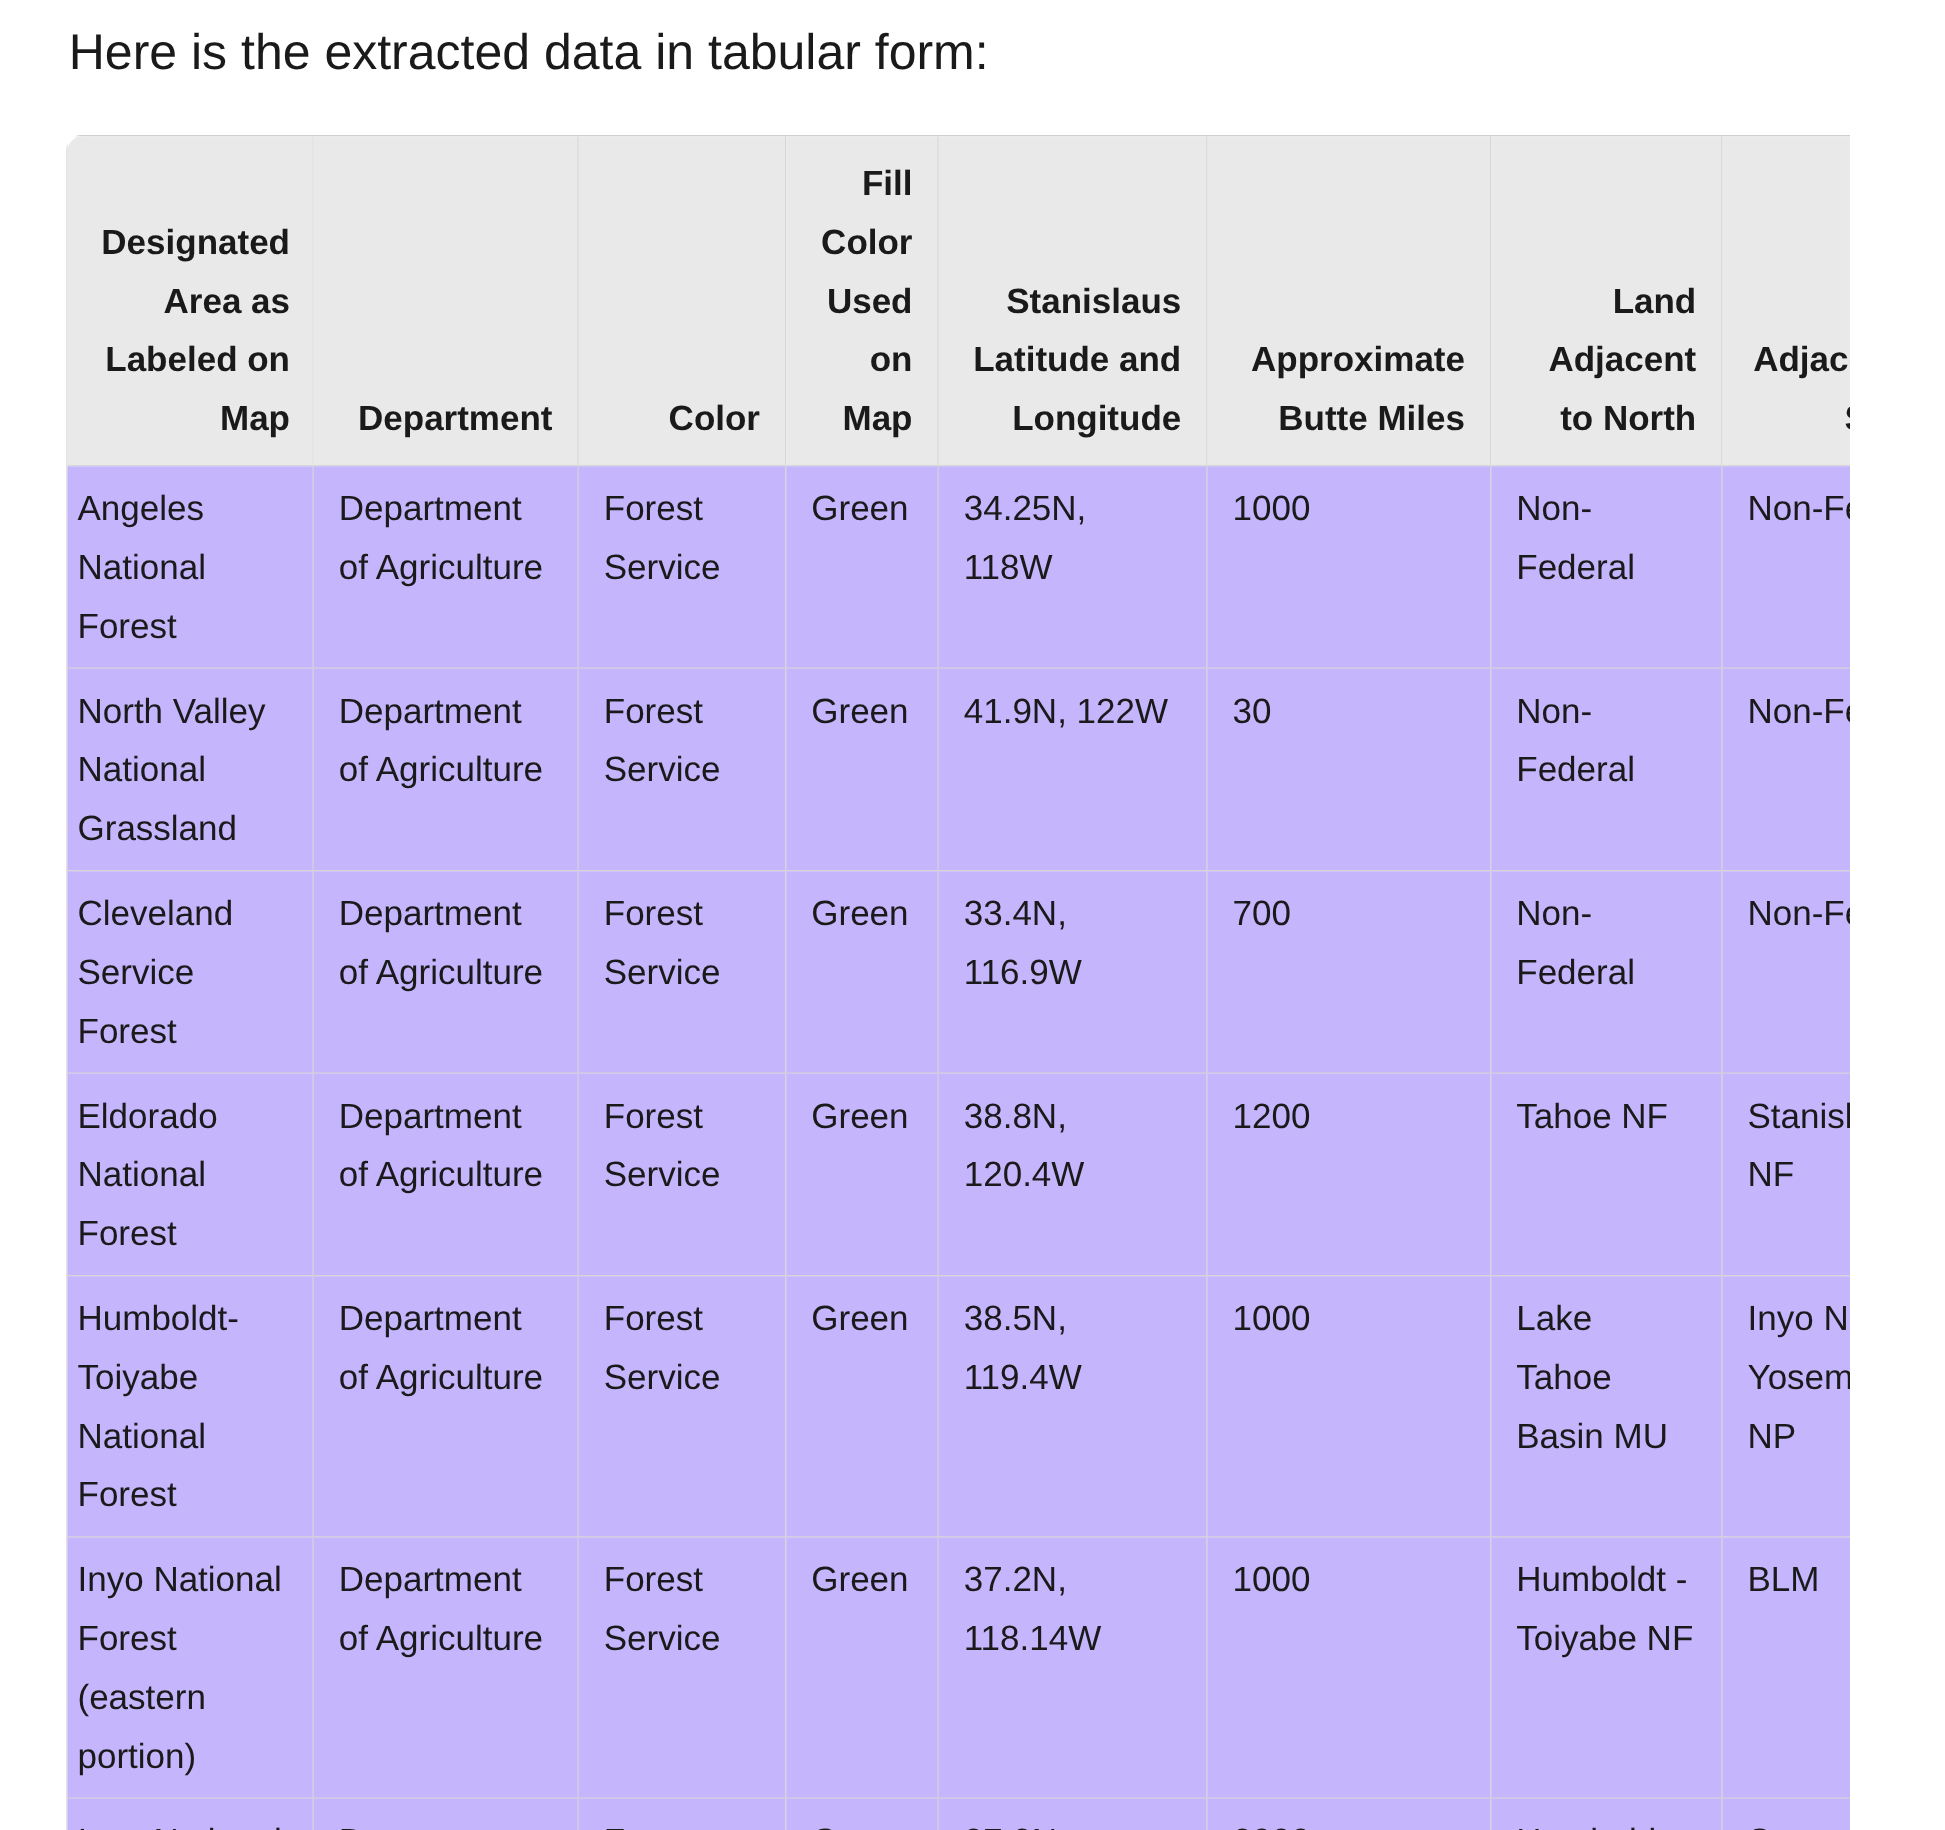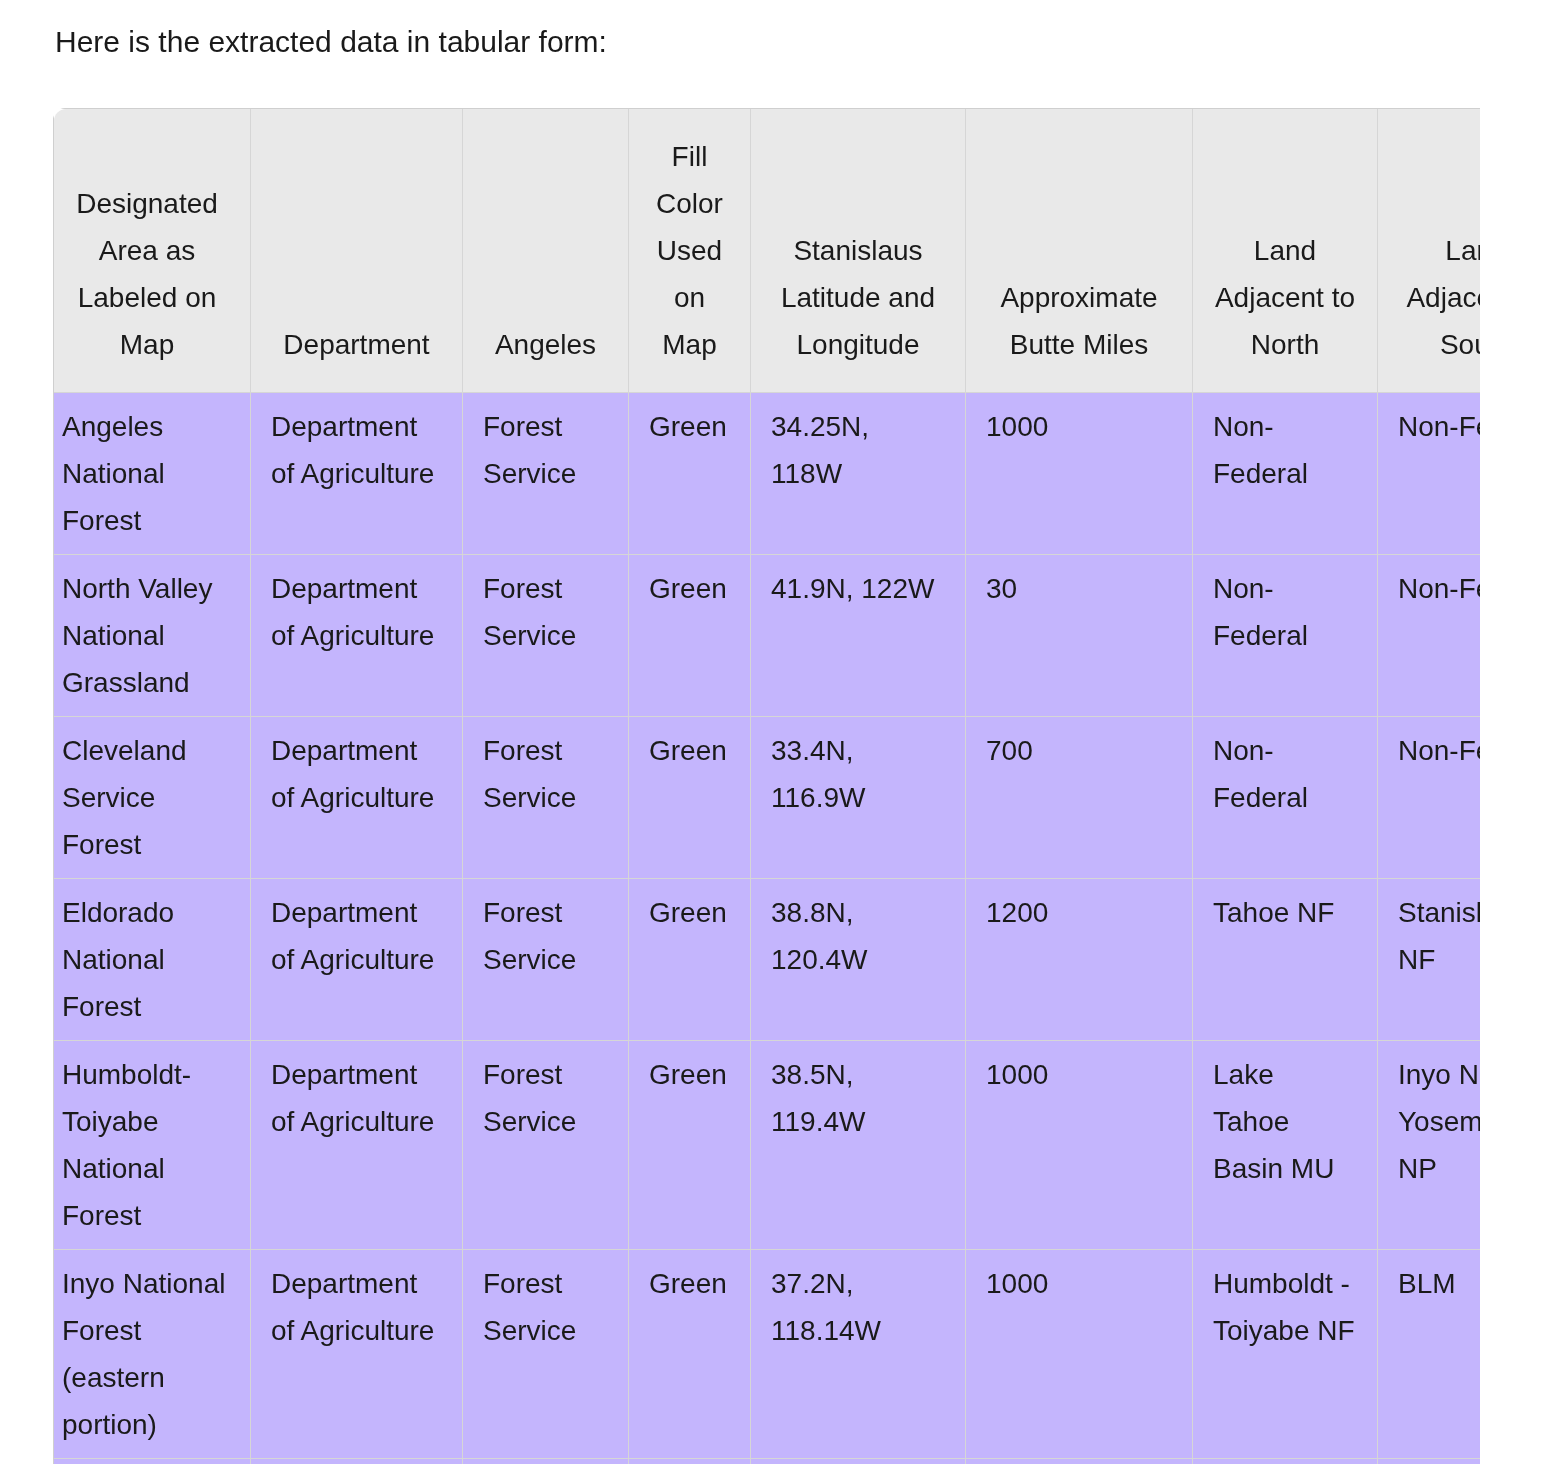--- a/index.html
+++ b/index.html
@@ -10,21 +10,21 @@
     height: 1464px;
     background: #ffffff;
     overflow: hidden;
     font-family: "Liberation Sans", "DejaVu Sans", sans-serif;
     color: #1a1a1a;
   }
   .intro {
     position: absolute;
     left: 55px;
     top: 22px;
-    font-size: 30px;
+    font-size: 40px;
     line-height: 40px;
     color: #1a1a1a;
     white-space: nowrap;
   }
   .table-clip {
     position: absolute;
     left: 53px;
     top: 108px;
     width: 1427px;
     height: 1356px;
@@ -42,24 +42,24 @@
     line-height: 47px;
   }
   th, td {
     border-right: 1px solid #d6d6d6;
     border-bottom: 1px solid #d6d6d6;
     overflow: hidden;
     word-wrap: normal;
   }
   th {
     background: #e9e9e9;
-    font-weight: 400;
-    text-align: center;
+    font-weight: 700;
+    text-align: right;
     vertical-align: bottom;
-    padding: 24px 20px;
+    padding: 14px 20px;
   }
   th:first-child { border-top-left-radius: 12px; margin-top: 16px; }
   td {
     vertical-align: top;
     padding: 10px 20px;
     background: #c4b5fd;
   }
   th:first-child, td:first-child { padding-left: 8px; padding-right: 18px; }
 </style>
 </head>
@@ -76,21 +76,21 @@
       <col style="width:122px">
       <col style="width:215px">
       <col style="width:227px">
       <col style="width:185px">
       <col style="width:198px">
     </colgroup>
     <thead>
       <tr>
         <th>Designated Area as Labeled on Map</th>
         <th>Department</th>
-        <th>Angeles</th>
+        <th>Color</th>
         <th>Fill Color Used on Map</th>
         <th>Stanislaus Latitude and Longitude</th>
         <th>Approximate Butte Miles</th>
         <th>Land Adjacent to North</th>
         <th>Land Adjacent to South</th>
       </tr>
     </thead>
     <tbody id="table-body">
         <tr>
           <td>Angeles National Forest</td>

